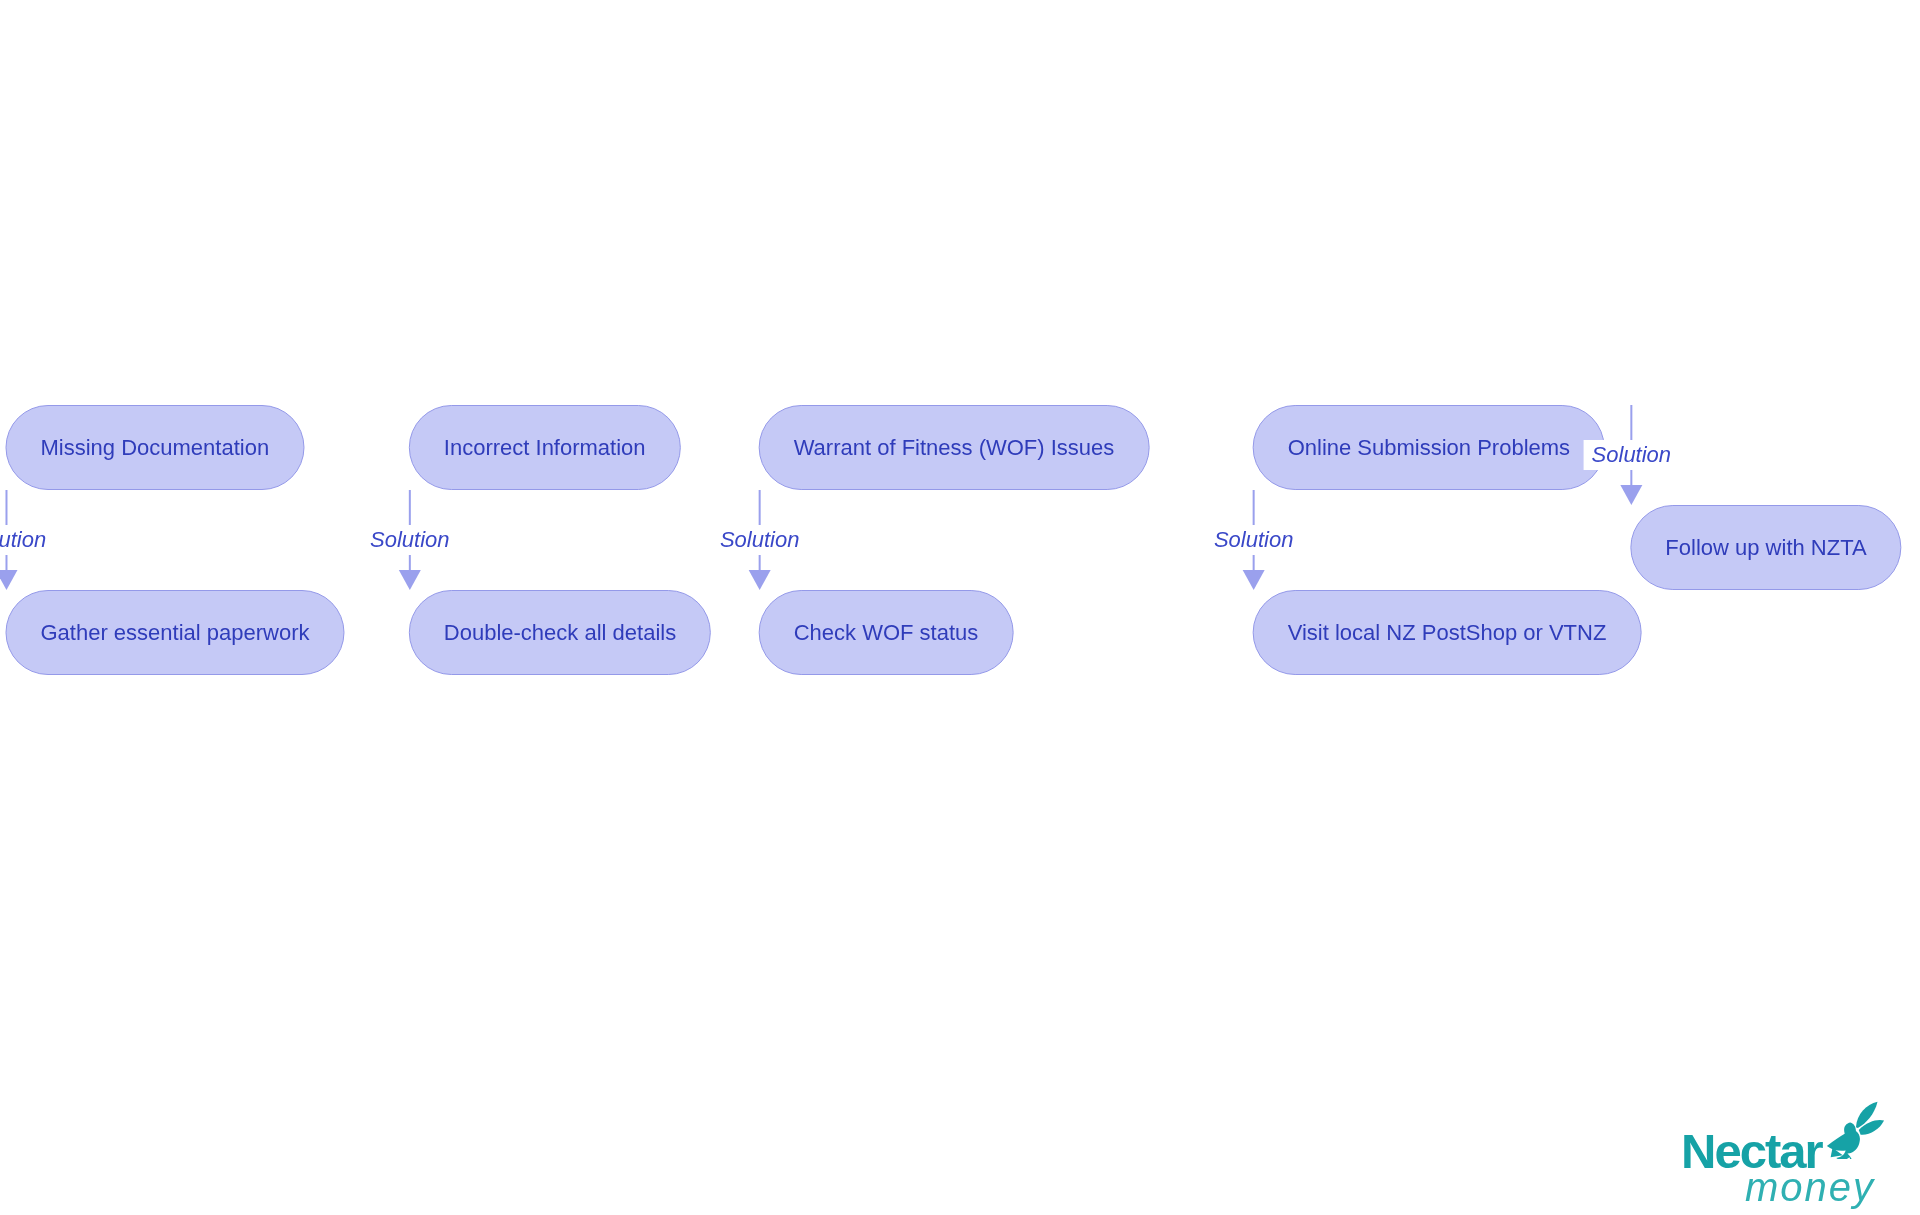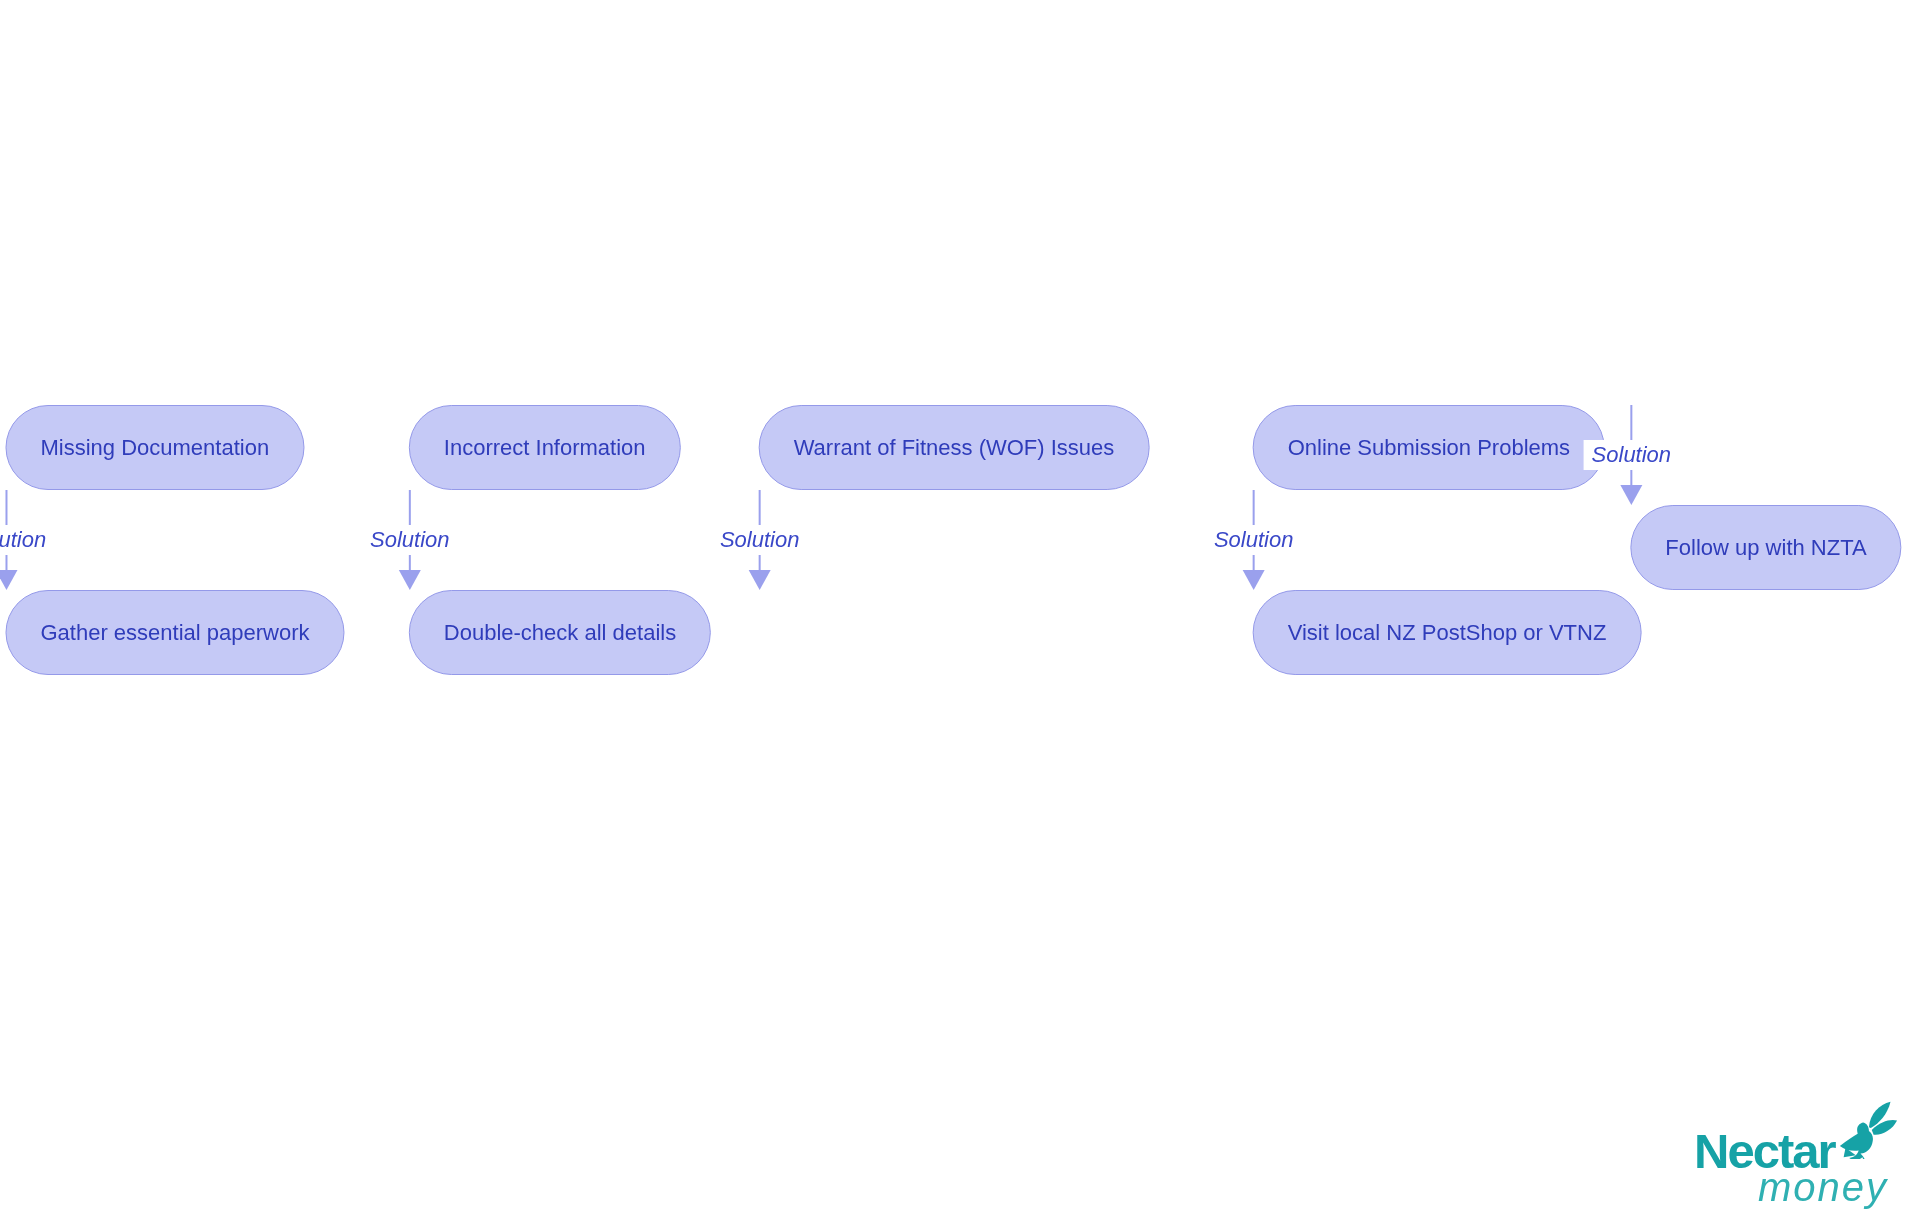--- a/index.html
+++ b/index.html
@@ -71,21 +71,21 @@
     transform:translate(-50%,-50%);
     background:#fff;
     padding:2px 8px;
     font-size:22px;
     color:var(--edge-label-text,#3a48c8);
     white-space:nowrap;
   }
   
   .logo{
     position:absolute;
-    right:32px;
+    right:45px;
     bottom:8px;
     width:194px;
     height:102px;
     margin-left:29px;
   }
   .logo-brand{
     position:absolute;
     left:0;
     top:22px;
     font-size:49px;
@@ -139,20 +139,21 @@
     <div class="node">Double-check all details</div>
   </div>
 
   <div class="column" style="left:954px">
     <div class="node">Warrant of Fitness (WOF) Issues</div>
     <div class="edge">
       <div class="edge-line"></div>
       <div class="edge-label">Solution</div>
       <div class="arrowhead"></div>
     </div>
+    <div class="node">Check WOF status</div>
   </div>
 
   <div class="column" style="left:1447px">
     <div class="node">Online Submission Problems</div>
     <div class="edge">
       <div class="edge-line"></div>
       <div class="edge-label">Solution</div>
       <div class="arrowhead"></div>
     </div>
     <div class="node">Visit local NZ PostShop or VTNZ</div>

